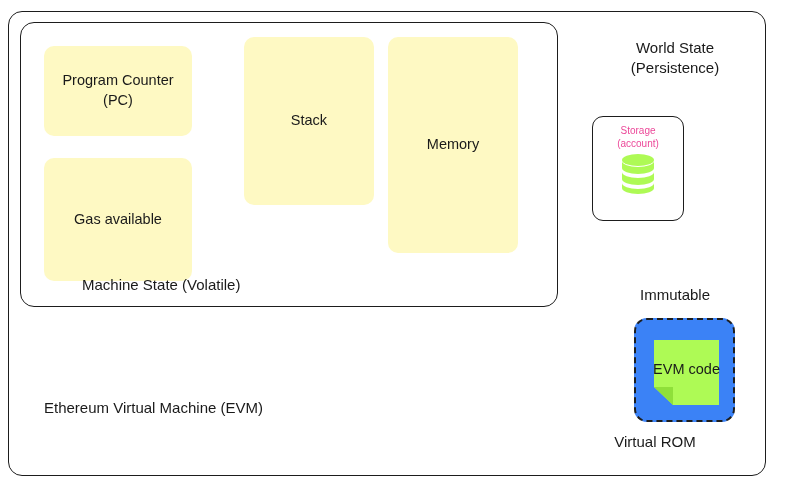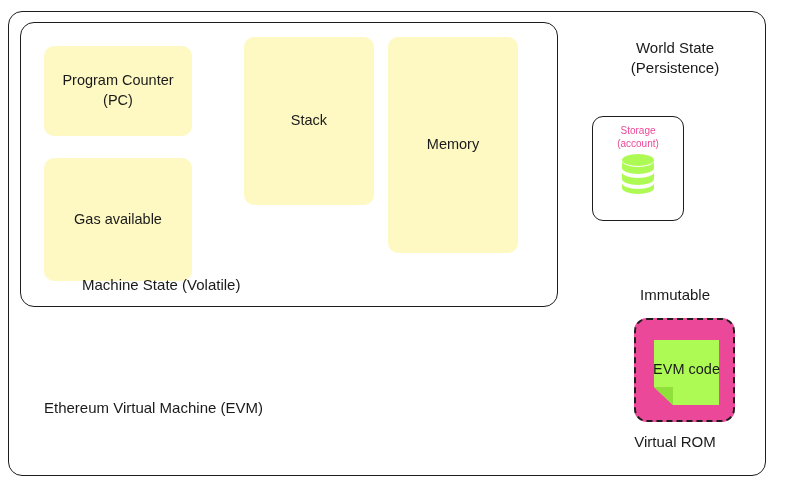--- a/index.html
+++ b/index.html
@@ -89,21 +89,21 @@
     left: 590px;
     top: 38px;
     width: 170px;
   }
   .label-immutable {
     left: 590px;
     top: 285px;
     width: 170px;
   }
   .label-virtual-rom {
-    left: 590px;
+    left: 570px;
     top: 432px;
     width: 170px;
   }
 
   
   .storage-box {
     position: absolute;
     left: 592px;
     top: 116px;
     width: 92px;
@@ -131,21 +131,21 @@
   
   .rom-box {
     position: absolute;
     left: 634px;
     top: 318px;
     width: 101px;
     height: 104px;
     box-sizing: border-box;
     border: 2px dashed #1d1d1d;
     border-radius: 13px;
-    background: #ec4899;
+    background: #3b82f6;
   }
   .doc-icon {
     position: absolute;
     left: 18px;
     top: 20px;
   }
   .rom-text {
     position: absolute;
     left: -4px;
     top: 41px;

